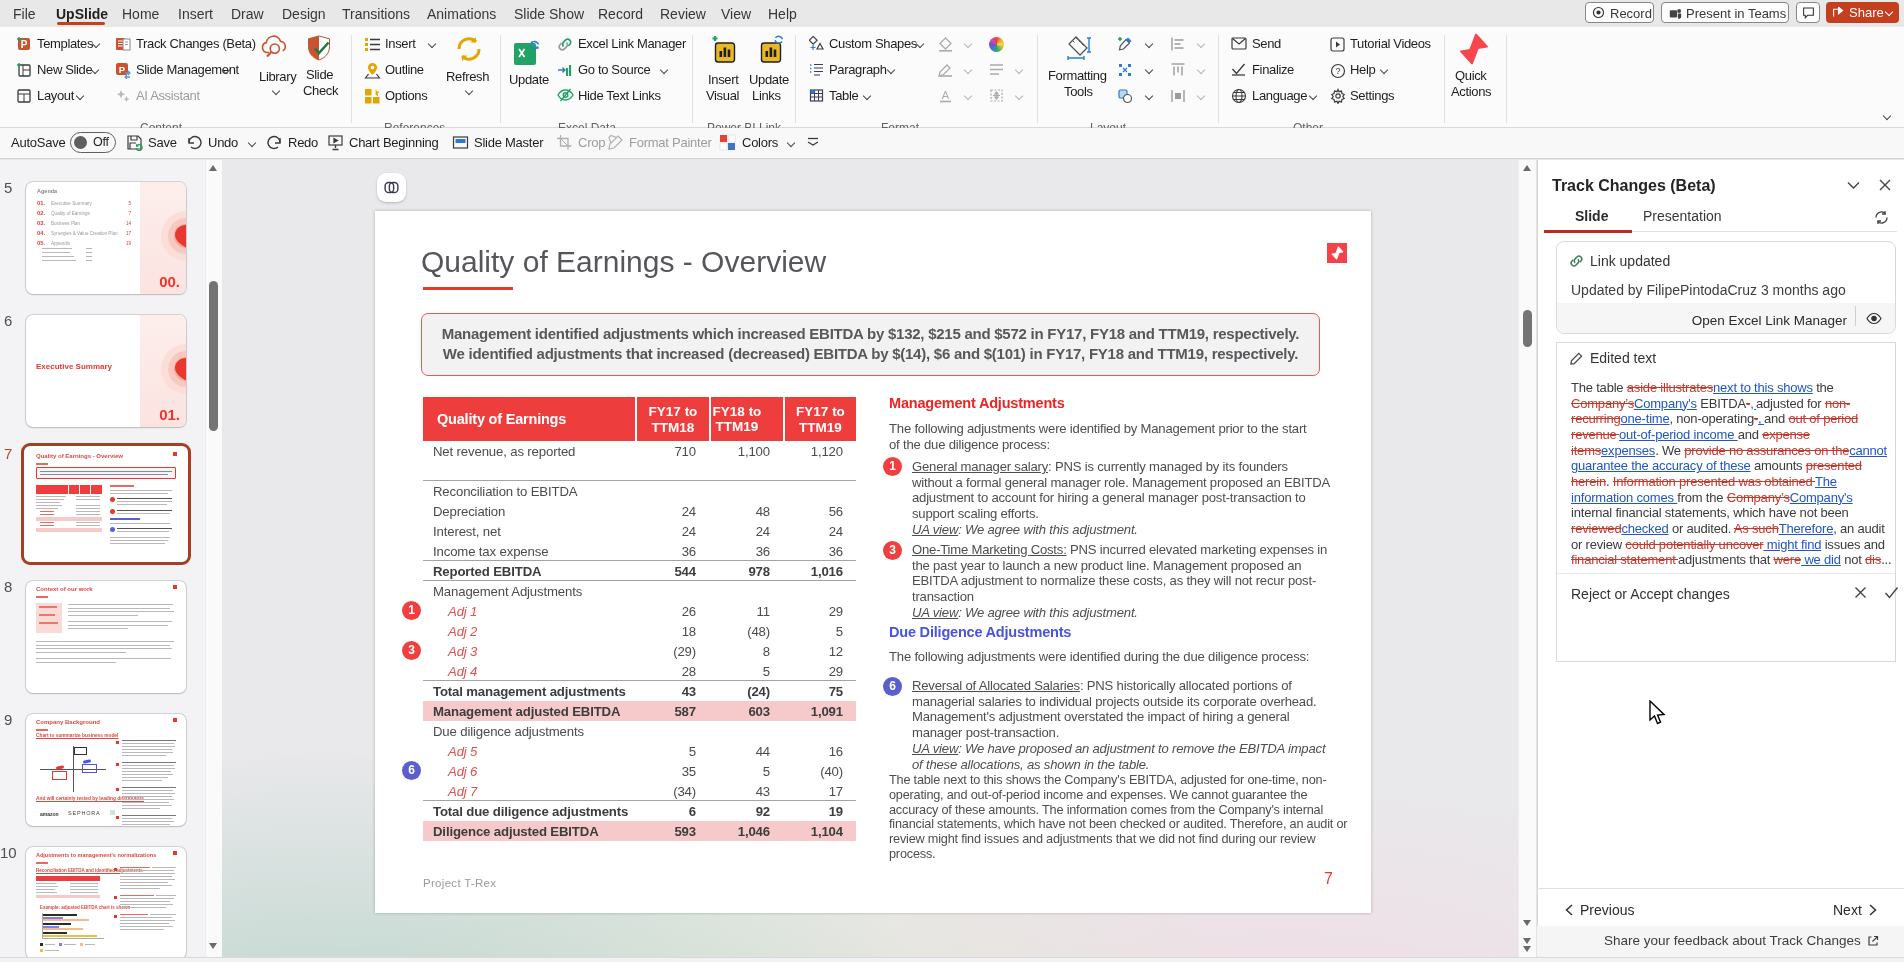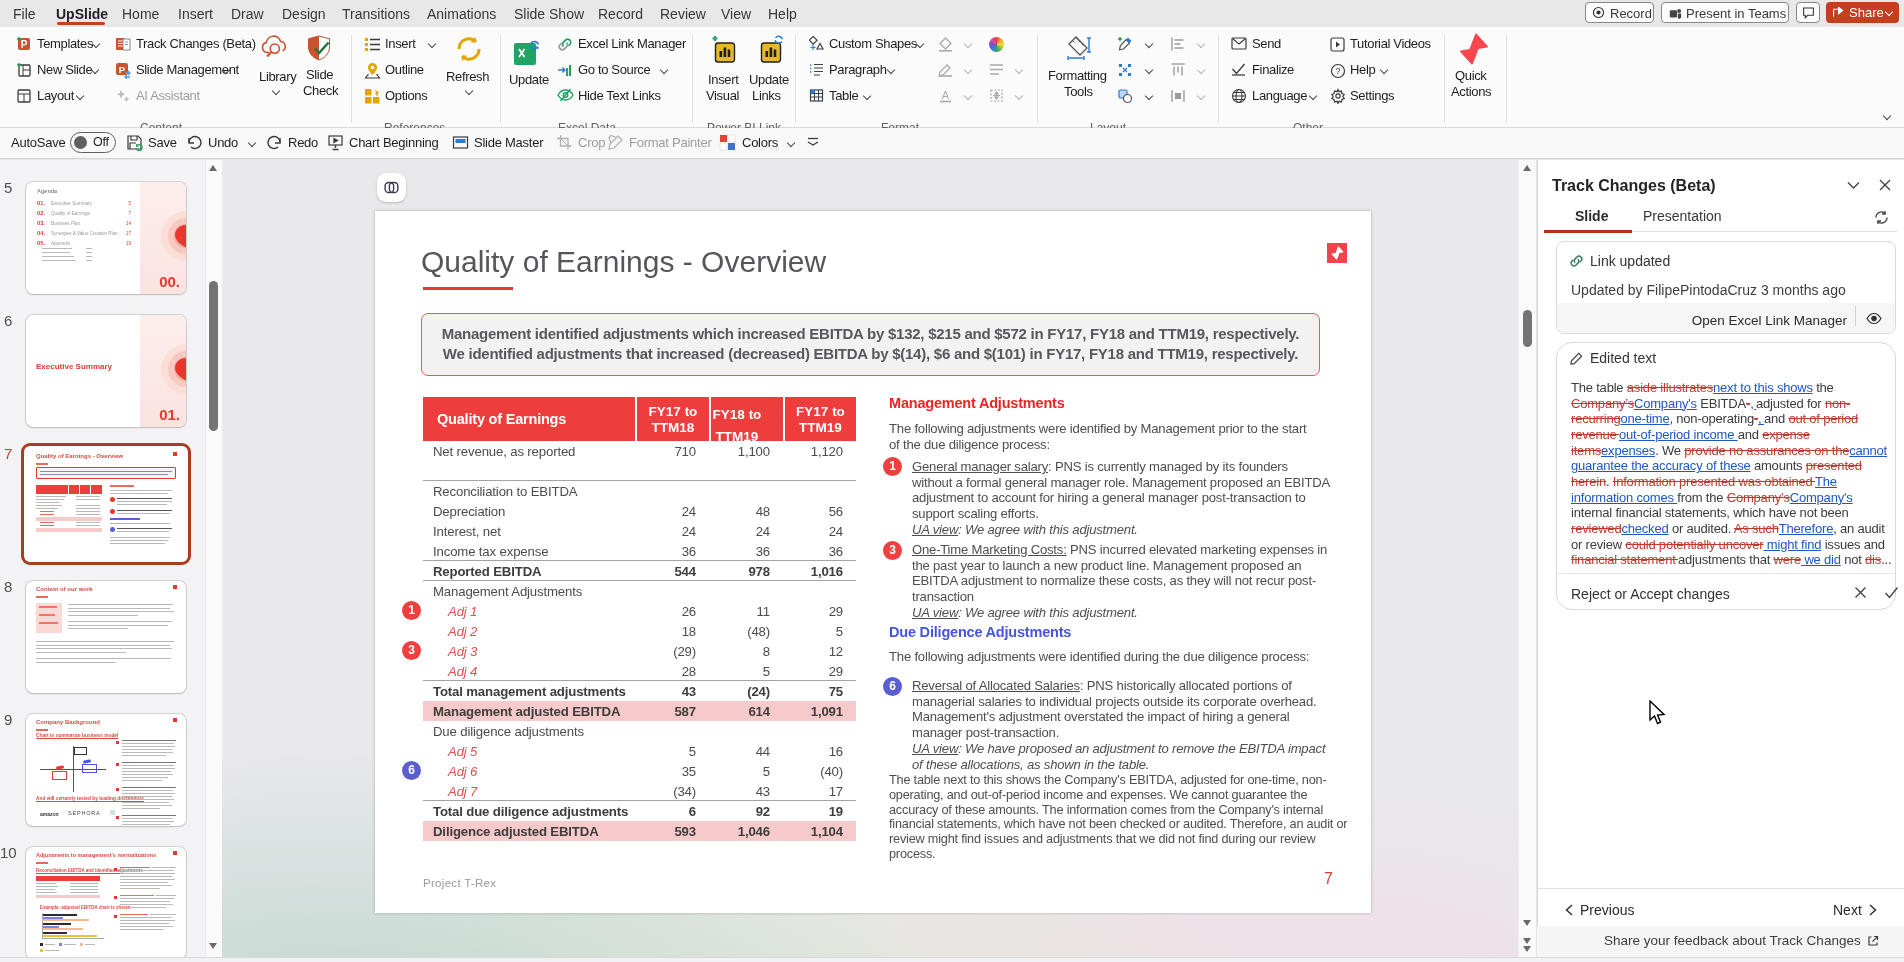--- a/index.html
+++ b/index.html
@@ -728,21 +728,21 @@
 
     <div class="abs" style="left:46px;top:102px;width:899px;height:63px;background:#f2f2f2;border:1px solid #e85b55;border-radius:7px"></div>
     <div class="abs" style="left:46px;top:113px;width:899px;text-align:center;font-size:15px;letter-spacing:-.25px;font-weight:700;color:#58585c;line-height:20px;white-space:nowrap">Management identified adjustments which increased EBITDA by $132, $215 and $572 in FY17, FY18 and TTM19, respectively.<br>We identified adjustments that increased (decreased) EBITDA by $(14), $6 and $(101) in FY17, FY18 and TTM19, respectively.</div>
 
     <div class="abs" style="left:48px;top:186px;width:433px;height:44px;background:#ee3d3d"></div>
     <div class="abs" style="left:260px;top:186px;width:2px;height:44px;background:#fff"></div>
     <div class="abs" style="left:334px;top:186px;width:2px;height:44px;background:#fff"></div>
     <div class="abs" style="left:408px;top:186px;width:2px;height:44px;background:#fff"></div>
     <div class="abs" style="left:62px;top:200px;font-size:14.5px;letter-spacing:-.2px;font-weight:700;color:#fff">Quality of Earnings</div>
     <div class="abs" style="left:262px;top:193px;width:72px;text-align:center;font-size:13.5px;font-weight:700;color:#fff;line-height:15.5px">FY17 to<br>TTM18</div>
-    <div class="abs" style="left:336px;top:193px;width:52px;text-align:center;font-size:13.5px;font-weight:700;color:#fff;line-height:22px">FY18 to<br>TTM19</div>
+    <div class="abs" style="left:336px;top:193px;width:52px;text-align:center;font-size:13.5px;font-weight:700;color:#fff;line-height:15px">FY18 to<br>TTM19</div>
     <div class="abs" style="left:410px;top:193px;width:71px;text-align:center;font-size:13.5px;font-weight:700;color:#fff;line-height:15.5px">FY17 to<br>TTM19</div>
     <div class="trow" style="top:230px">
         <span class="lbl">Net revenue, as reported</span>
         <span class="v1">710</span>
         <span class="v2">1,100</span>
         <span class="v3">1,120</span>
       </div>
     <div class="rline" style="top:269px"></div>
     <div class="trow" style="top:270px">
         <span class="lbl">Reconciliation to EBITDA</span>
@@ -804,21 +804,21 @@
     <div class="trow tb" style="top:470px">
         <span class="lbl">Total management adjustments</span>
         <span class="v1">43</span>
         <span class="v2">(24)</span>
         <span class="v3">75</span>
       </div>
     <div class="abs" style="left:48px;top:490px;width:433px;height:20px;background:#f6caca"></div>
     <div class="trow tb" style="top:490px">
         <span class="lbl">Management adjusted EBITDA</span>
         <span class="v1">587</span>
-        <span class="v2">614</span>
+        <span class="v2">603</span>
         <span class="v3">1,091</span>
       </div>
     <div class="trow" style="top:510px">
         <span class="lbl">Due diligence adjustments</span>
       </div>
     <div class="trow" style="top:530px">
         <span class="lbl adj" style="left:25px">Adj 5</span>
         <span class="v1">5</span>
         <span class="v2">44</span>
         <span class="v3">16</span>
@@ -910,21 +910,21 @@
       <span class="abs" style="left:33px;top:11px;color:#333">Link updated</span>
       <span class="abs" style="left:14px;top:40px;color:#3d3d3d">Updated by FilipePintodaCruz 3 months ago</span>
       <span class="abs" style="right:48px;top:71px;color:#2b2b2b;font-size:13.5px">Open Excel Link Manager</span>
       <div class="abs" style="left:298px;top:64px;width:1px;height:20px;background:#cfcfcf"></div>
       <svg class="abs" style="left:309px;top:70px" width="16" height="13" viewBox="0 0 16 13" fill="none" stroke="#333" stroke-width="1.2">
           <path d="M1 6.5 C3 3 5.5 1.5 8 1.5 s5 1.5 7 5 c-2 3.5 -4.5 5 -7 5 S3 10 1 6.5Z"></path>
           <circle cx="8" cy="6.5" r="2.2" fill="#333"></circle>
         </svg>
     </div>
 
-    <div class="abs" style="left:19px;top:182px;width:340px;height:268px;border:1px solid #d9d9d9;border-radius:16px">
+    <div class="abs" style="left:19px;top:182px;width:340px;height:320px;border:1px solid #d9d9d9;border-radius:0">
       <svg class="abs" style="left:13px;top:9px" width="13" height="13" viewBox="0 0 14 14" fill="none" stroke="#444" stroke-width="1.3">
           <path d="M9.5 1.5 l3 3 -8 8 -3.5 .5 .5 -3.5Z"></path>
         </svg>
       <span class="abs" style="left:33px;top:7px;color:#333">Edited text</span>
       <div class="abs" style="left:14px;top:37px;width:320px;font-size:13px;letter-spacing:-.2px;line-height:15.65px;color:#3b3b3b;white-space:nowrap">The table <span class="del">aside illustrates</span><span class="ins">next to this shows</span> the<br><span class="del">Company’s</span><span class="ins">Company's</span> EBITDA<span class="del">-</span><span class="ins">, </span>adjusted for <span class="del">non-</span><br><span class="del">recurring</span><span class="ins">one-time</span>, non-operating<span class="del">-</span><span class="ins">, </span>and <span class="del">out of period</span><br><span class="del">revenue </span><span class="ins">out-of-period income </span>and <span class="del">expense</span><br><span class="del">items</span><span class="ins">expenses</span>. We <span class="del">provide no assurances on the</span><span class="ins">cannot</span><br><span class="ins">guarantee the accuracy of these</span> amounts <span class="del">presented</span><br><span class="del">herein</span>. <span class="del">Information presented was obtained </span><span class="ins">The</span><br><span class="ins">information comes </span>from the <span class="del">Company’s</span><span class="ins">Company's</span><br>internal financial statements, which have not been<br><span class="del">reviewed</span><span class="ins">checked</span> or audited. <span class="del">As such</span><span class="ins">Therefore</span>, an audit<br>or review <span class="del">could potentially uncover</span><span class="ins"> might find</span> issues and<br><span class="del">financial statement </span>adjustments that <span class="del">were</span><span class="ins"> we did</span> not <span class="del">dis</span>...</div>
       <div class="abs" style="left:0;top:230px;width:338px;height:1px;background:#e8e8e8"></div>
       <span class="abs" style="left:14px;top:243px;color:#333">Reject or Accept changes</span>
       <svg class="abs" style="left:297px;top:243px" width="13" height="13" viewBox="0 0 13 13" stroke="#444" stroke-width="1.4">
           <path d="M1.5 1.5 L11.5 11.5 M11.5 1.5 L1.5 11.5"></path>
         </svg>

